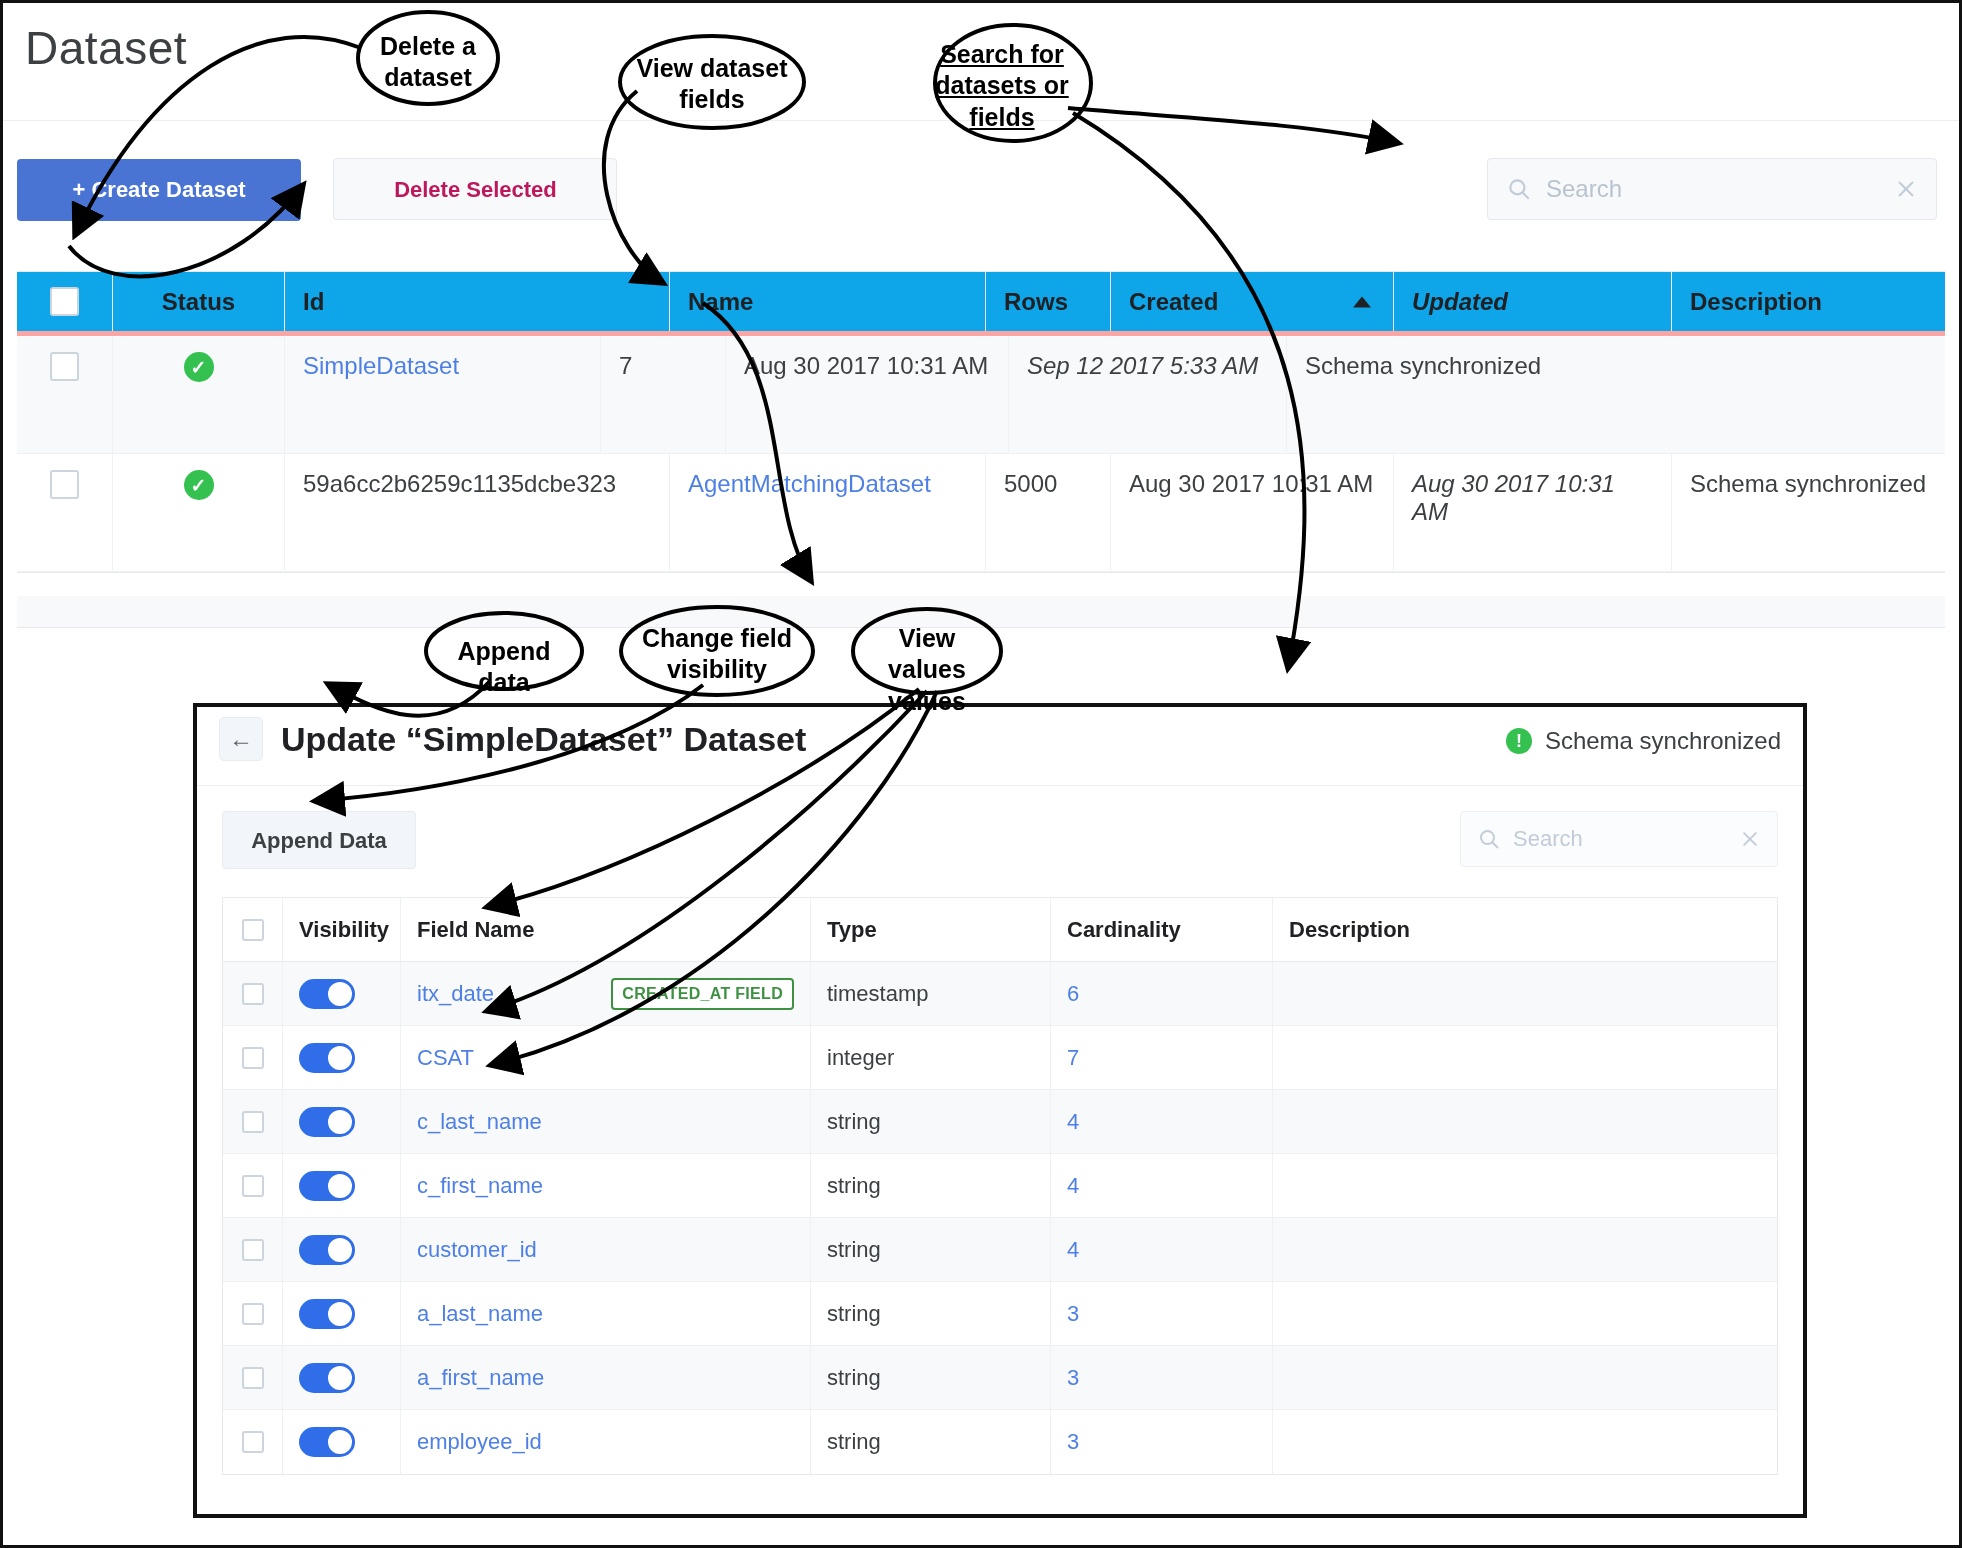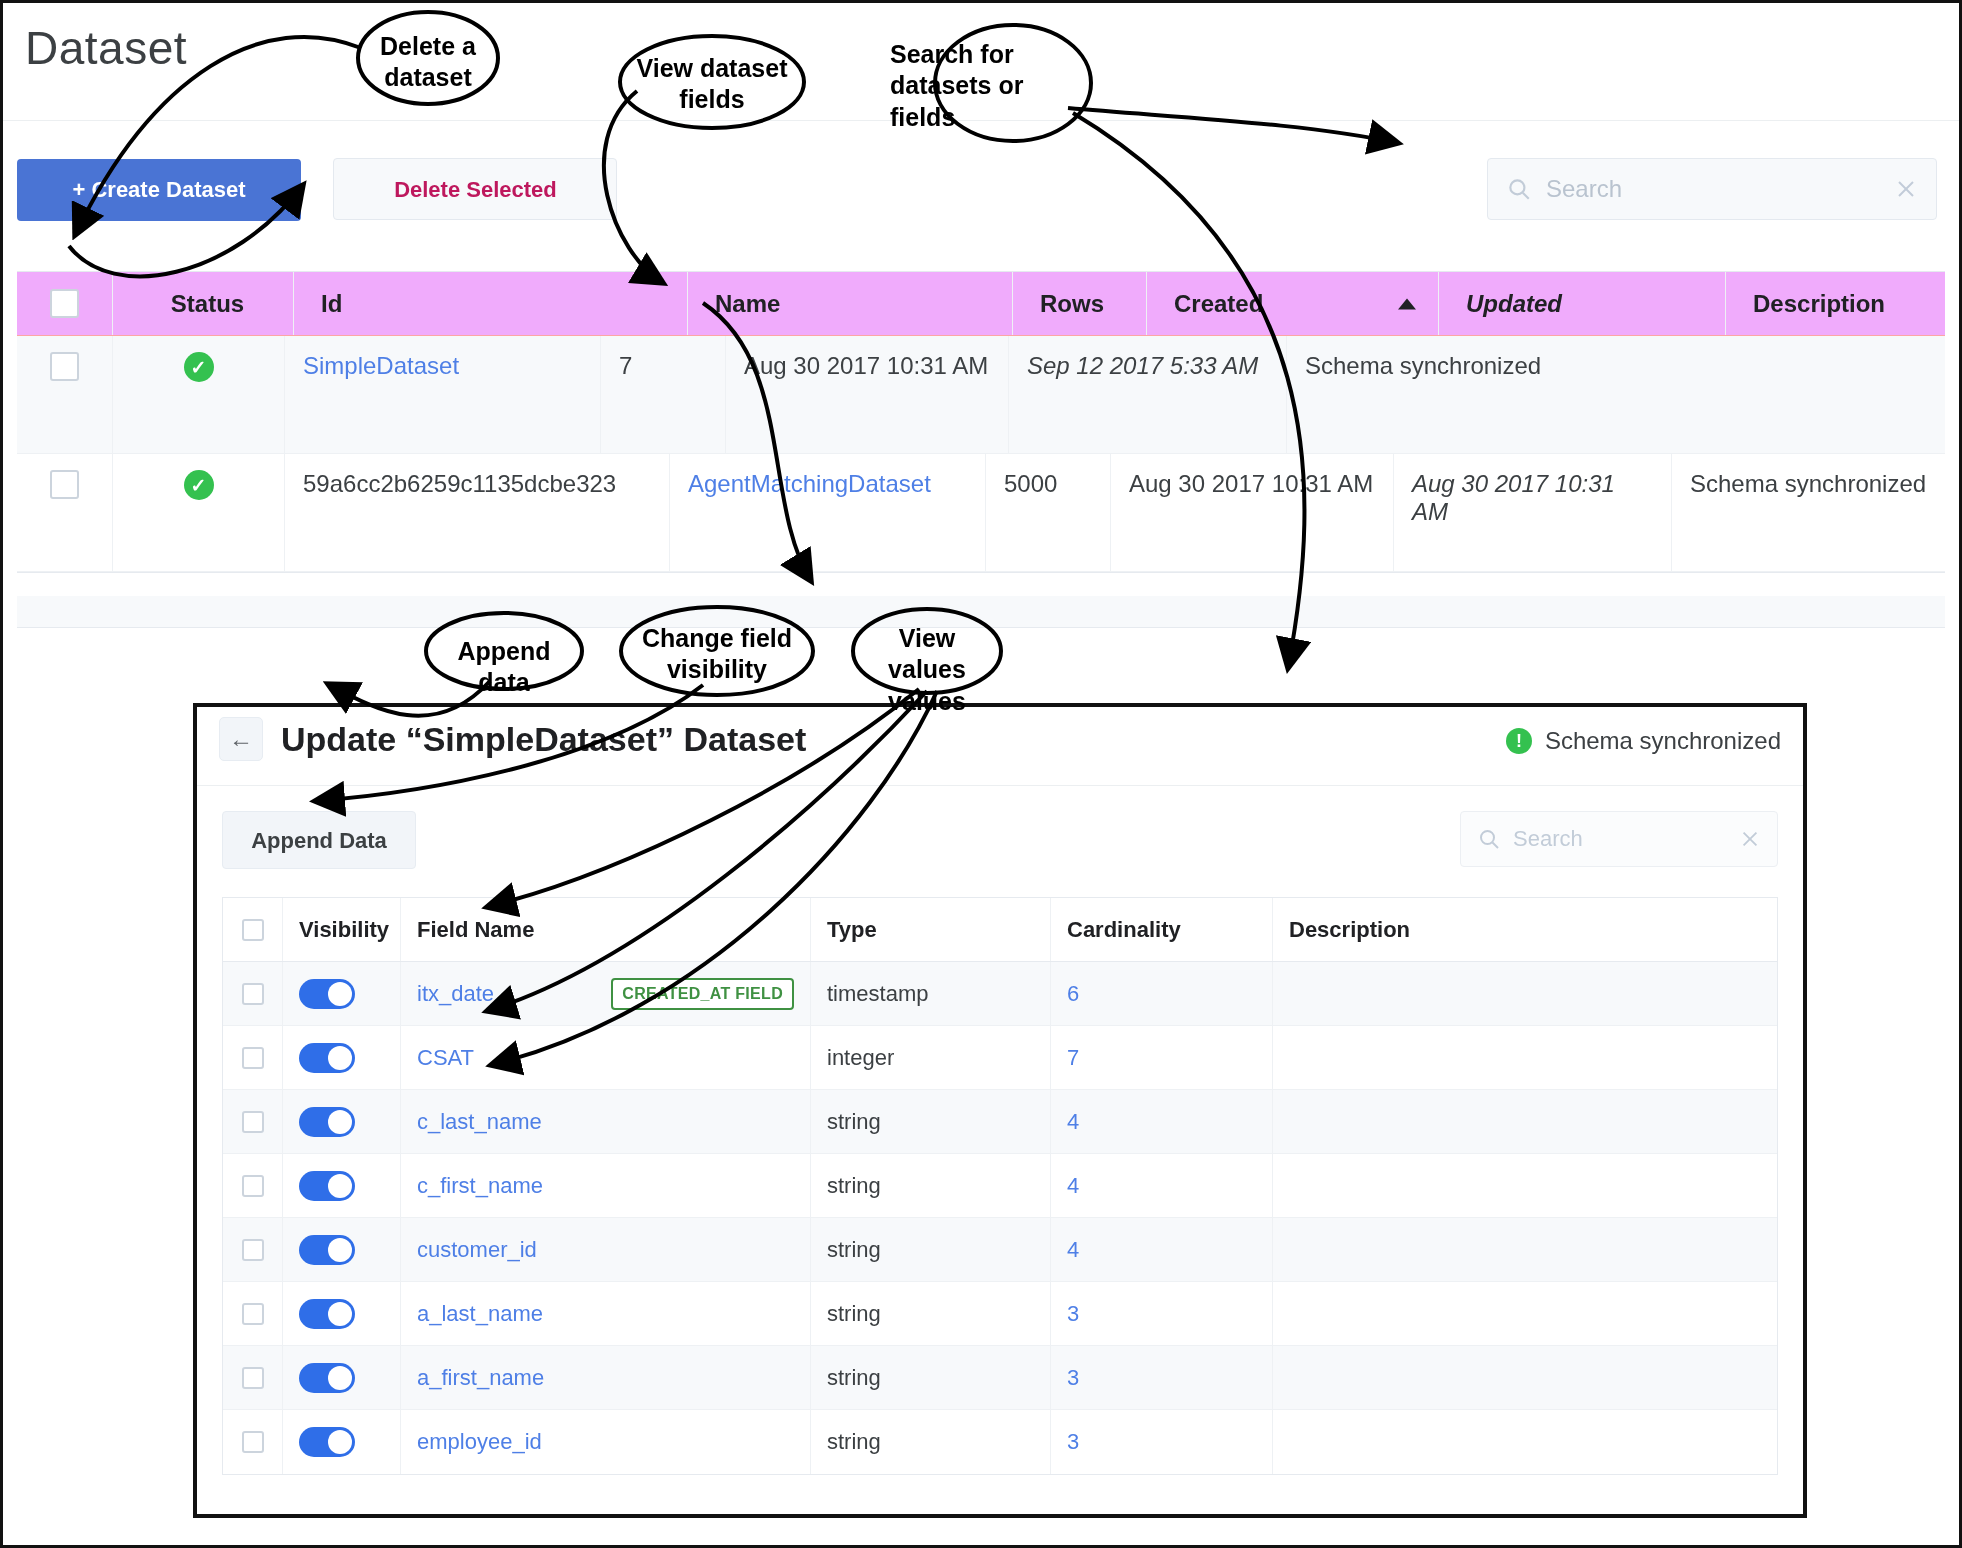--- a/index.html
+++ b/index.html
@@ -82,21 +82,21 @@
   .search-ico, .clear-ico { color:#c2ccd8; display:flex; align-items:center; }
 
   
   .dtable {
     position:absolute; left:14px; right:14px; top:268px;
     border-top:1px solid #e6eaef;
     border-bottom:1px solid #e6eaef;
     background:#fff;
   }
   .drow { display:flex; }
-  .drow.head { height:64px; background:#f0abfc; border-bottom:1px solid #fca5a5;gap:9px; }
+  .drow.head { height:64px; background:#0ea5e9; border-bottom:5px solid #fca5a5; }
   .drow.body { height:118px; border-bottom:1px solid #eef1f4; }
   .drow.body.alt { background:#f7f9fb; }
   .dcell {
     padding:16px 18px;
     font-size:24px; color:#3c4043;
     border-right:1px solid #eef1f4;
     display:flex; align-items:flex-start;
   }
   .drow.head .dcell { font-weight:bold; font-size:24px; color:#202124; align-items:center; }
   .dcell:last-child { border-right:none; }
@@ -516,21 +516,21 @@
       <path d="M916,686 C800,780 620,870 484,904"></path>
       <path d="M924,688 C820,800 640,960 484,1008"></path>
       <path d="M934,688 C870,830 700,1010 488,1062"></path>
     </g>
   </svg>
 
   <div class="callout-text" style="left:355px; top:28px; width:140px;">Delete a
 dataset</div>
   <div class="callout-text" style="left:629px; top:50px; width:160px;">View dataset
 fields</div>
-  <div class="callout-text" style="left:887px; top:36px; width:150px; text-align:left;">Search for
+  <div class="callout-text" style="left:924px; top:36px; width:150px; text-align:center;text-decoration:underline;">Search for
 datasets or
 fields</div>
   <div class="callout-text" style="left:431px; top:633px; width:140px;">Append data</div>
   <div class="callout-text" style="left:634px; top:620px; width:160px;">Change field
 visibility</div>
   <div class="callout-text" style="left:858px; top:620px; width:132px;">View values
 values</div>
 
 </div>
 

